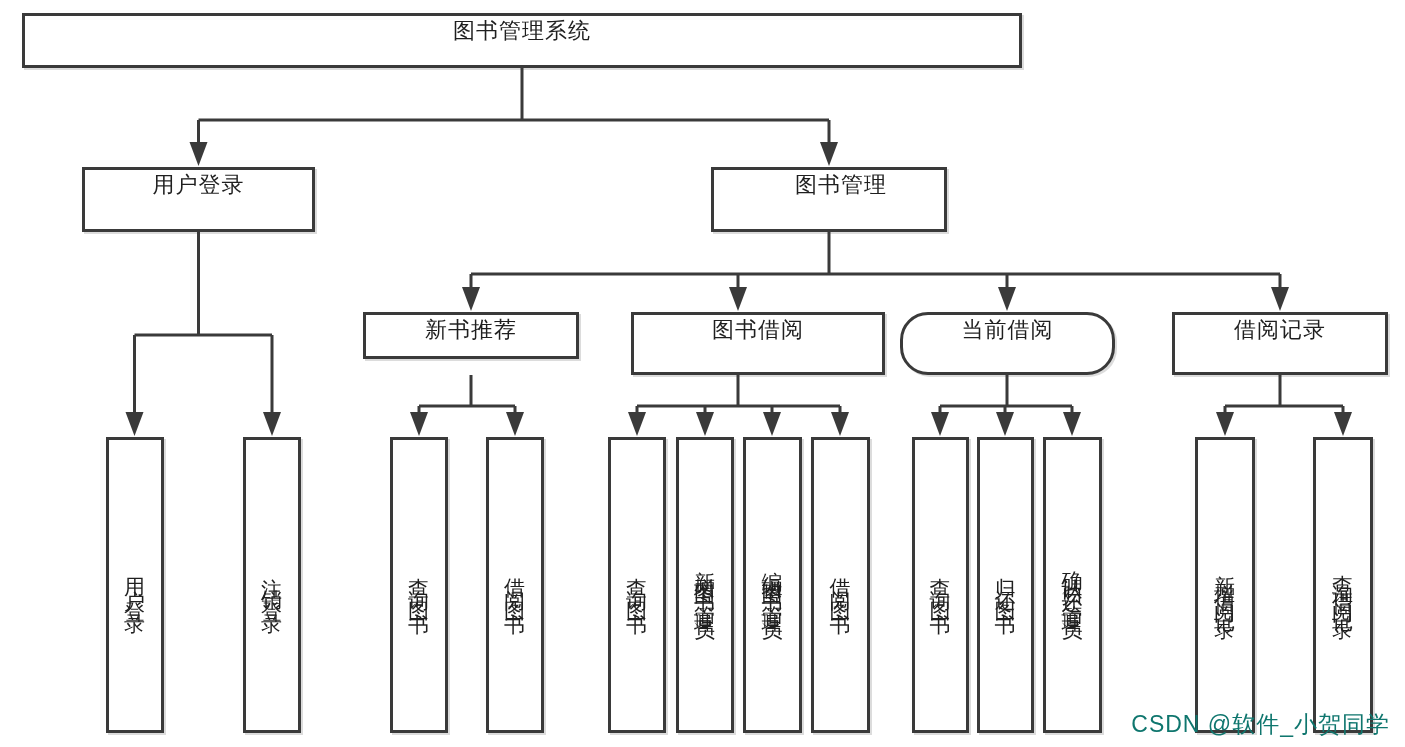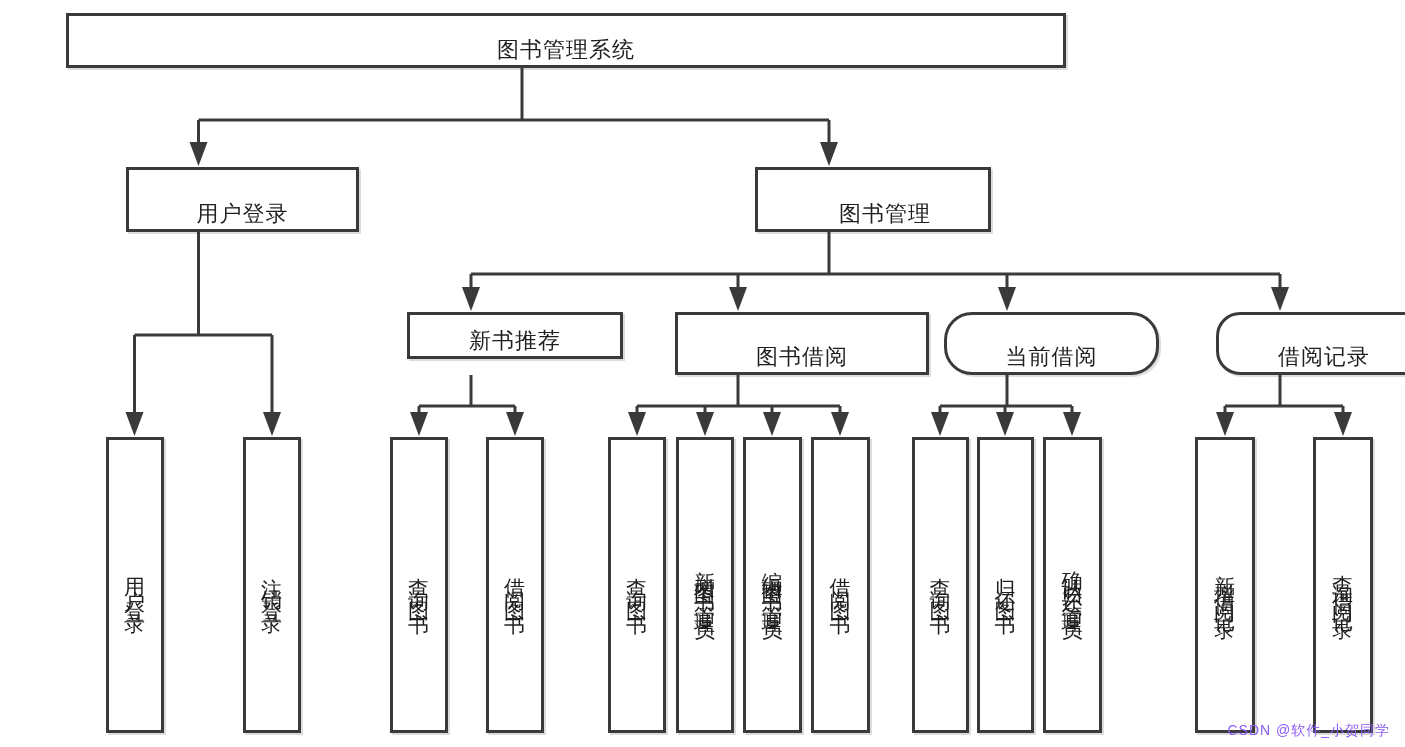--- a/index.html
+++ b/index.html
@@ -19,28 +19,27 @@
     position: absolute;
     left: 0; top: 0;
     width: 1405px; height: 747px;
   }
   .hnode {
     position: absolute;
     box-sizing: border-box;
     border: 3px solid #3a3a3a;
     background: #ffffff;
     display: flex;
-    align-items: flex-end;
+    align-items: flex-start;
     justify-content: center;
     font-size: 22px;
     color: #1f1f1f;
     letter-spacing: 1px;
     box-shadow: 2px 2px 0 rgba(60,60,60,0.18);
     z-index: 2;
-    margin-left: 44px;
   }
   .leaf {
     position: absolute;
     box-sizing: border-box;
     border: 3px solid #3a3a3a;
     background: #ffffff;
     display: flex;
     align-items: center;
     justify-content: center;
     box-shadow: 2px 2px 0 rgba(60,60,60,0.18);
@@ -54,22 +53,22 @@
     line-height: 1;
     white-space: nowrap;
   }
   .sp-lg span { letter-spacing: 12px; }   
   .sp-md span { letter-spacing: 9px; }    
   .sp-sm span { letter-spacing: 7px; }    
   #watermark {
     position: absolute;
     right: 15px;
     bottom: 7px;
-    font-size: 14px;
-    color: #8b5cf6;
+    font-size: 23px;
+    color: #0f766e;
     letter-spacing: 1px;
     z-index: 3;
     white-space: nowrap;
   }
 </style>
 </head>
 <body>
 
 <div id="canvas">
 
@@ -126,21 +125,21 @@
 
   <div class="hnode" style="left:363px; top:312px; width:216px; height:47px;">
     <span>新书推荐</span>
   </div>
   <div class="hnode" style="left:631px; top:312px; width:254px; height:63px;">
     <span>图书借阅</span>
   </div>
   <div class="hnode" style="left:900px; top:312px; width:215px; height:63px;border-radius:28px;">
     <span>当前借阅</span>
   </div>
-  <div class="hnode" style="left:1172px; top:312px; width:216px; height:63px;border-radius:24px;">
+  <div class="hnode" style="left:1172px; top:312px; width:216px; height:63px;">
     <span>借阅记录</span>
   </div>
 
   <div class="leaf sp-lg" style="left:106px; top:437px; width:58px; height:296px;">
     <span>用户登录</span>
   </div>
   <div class="leaf sp-lg" style="left:243px; top:437px; width:58px; height:296px;">
     <span>注销登录</span>
   </div>
 

